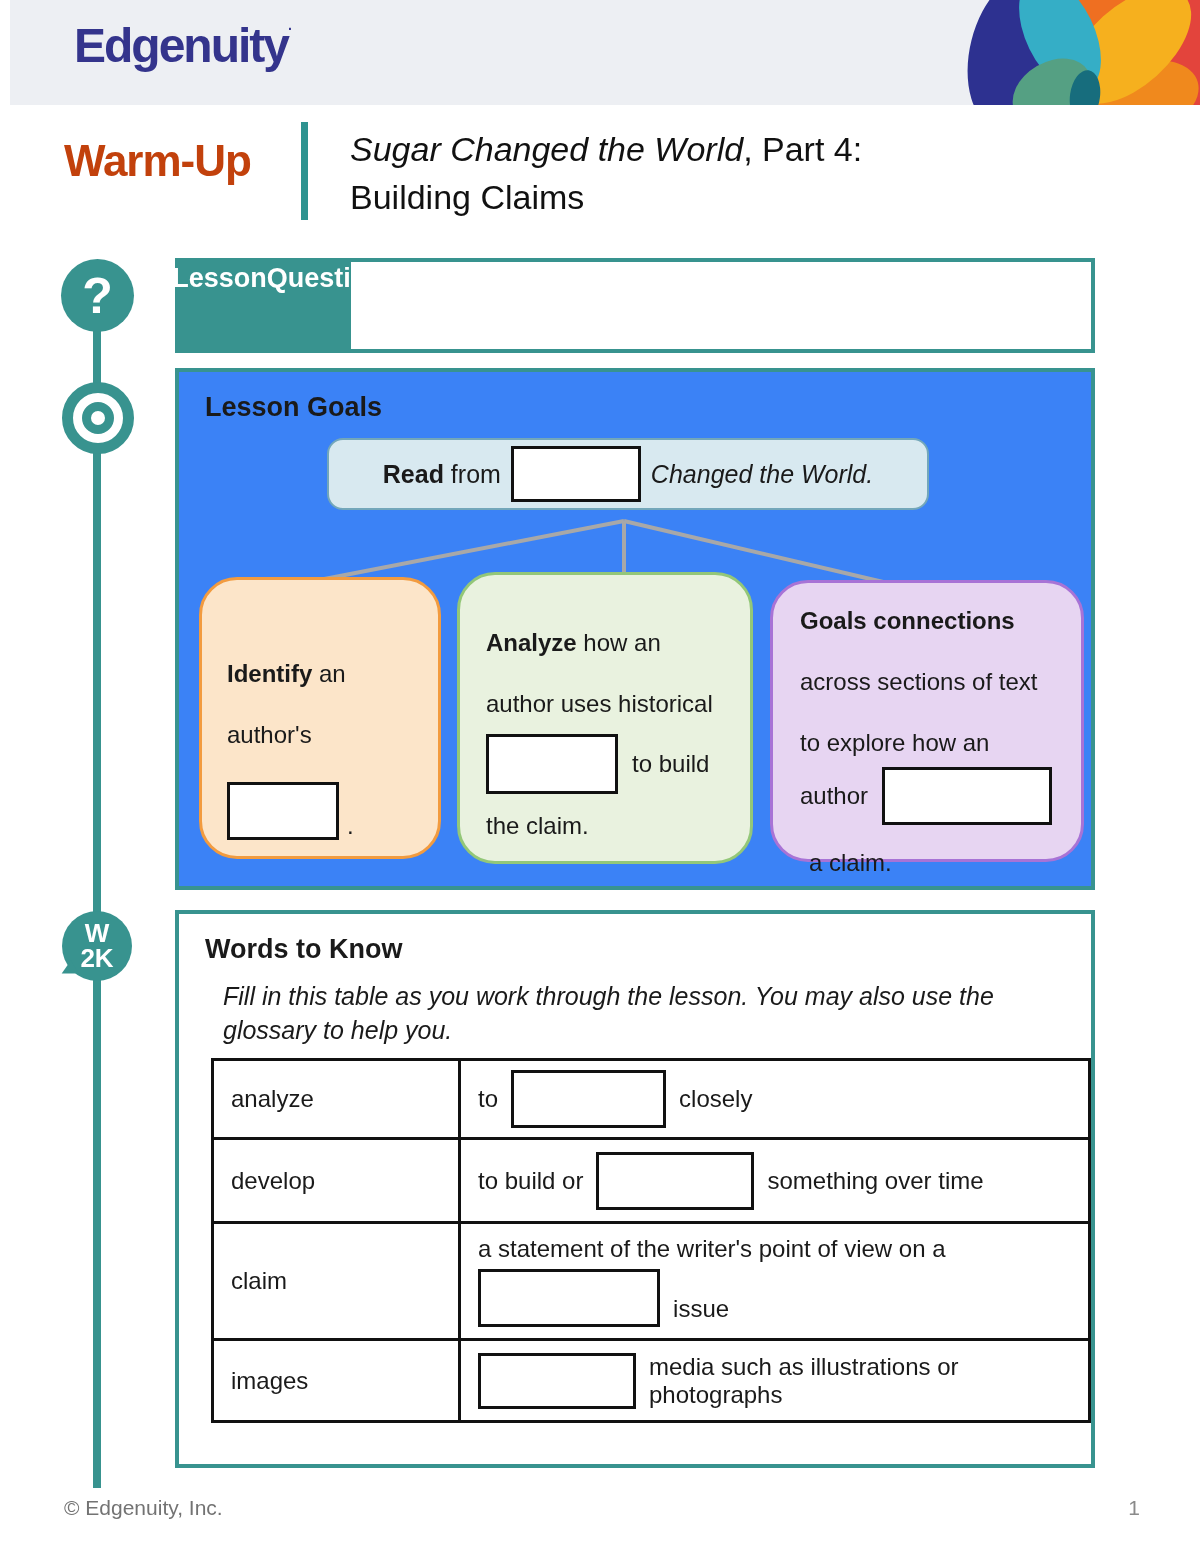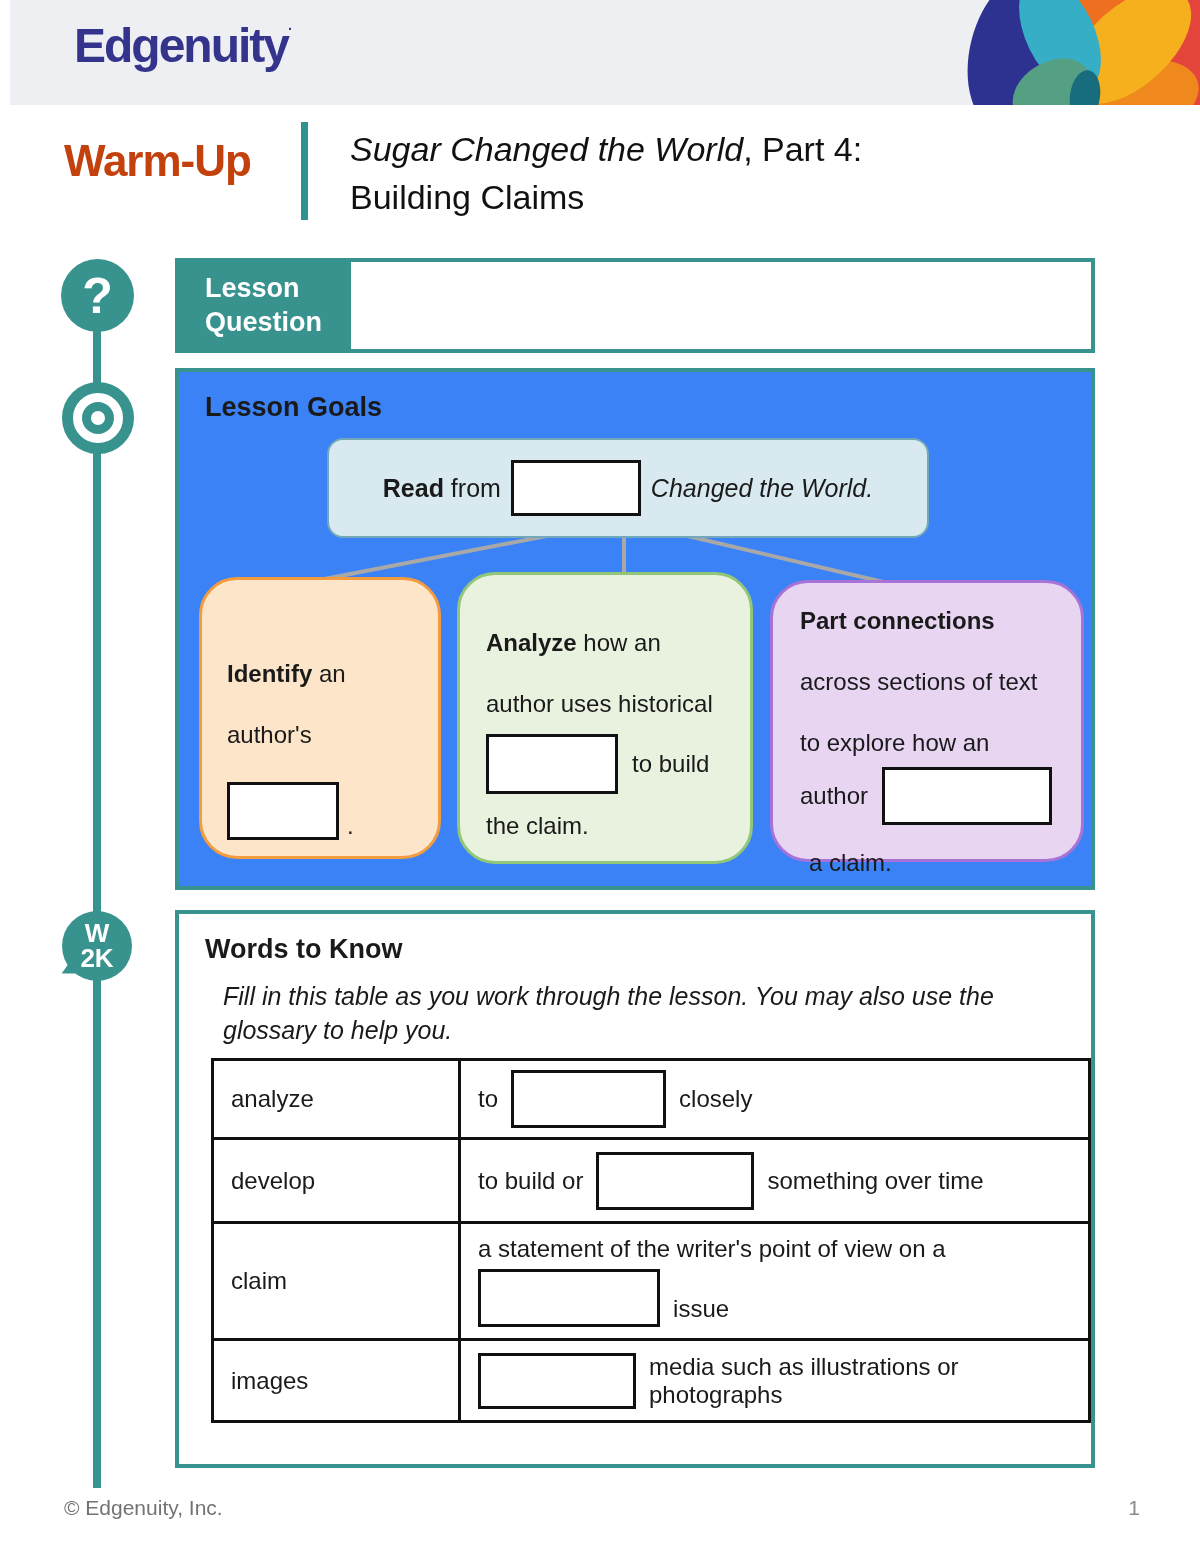--- a/index.html
+++ b/index.html
@@ -42,29 +42,29 @@
          align-items:center; justify-content:center; }
   .w2k-tail { position:absolute; left:3px; bottom:2px; width:0; height:0;
               border-left:14px solid #38938f; border-top:6px solid transparent;
               border-bottom:10px solid transparent; transform:rotate(35deg); }
 
   
   .lq-box { position:absolute; left:175px; top:258px; width:920px; height:95px;
             box-sizing:border-box; border:4px solid #38938f; background:#fff; }
   .lq-label { position:absolute; left:0; top:0; width:172px; height:100%;
               background:#38938f; color:#fff; font-size:27px; font-weight:bold;
-              line-height:1.25; display:flex; flex-direction:column; justify-content:center;
+              line-height:1.25; display:flex; justify-content:center;
               padding-left:26px; box-sizing:border-box; }
   .lq-answer { position:absolute; left:172px; top:0; right:0; bottom:0; background:#fff; }
 
   
   .goals-box { position:absolute; left:175px; top:368px; width:920px; height:522px;
                box-sizing:border-box; border:4px solid #38938f; background:#3b82f6; }
   .section-heading { position:absolute; left:26px; top:20px; font-size:27px; font-weight:bold; }
-  .read-box { position:absolute; left:148px; top:66px; width:602px; height:100px;
+  .read-box { position:absolute; left:148px; top:66px; width:602px; height:72px;
               box-sizing:border-box; background:#d8e9f0; border:2px solid #73a7ba;
               border-radius:16px; display:flex; align-items:center; justify-content:center;
               font-size:25px; gap:10px; }
   .connectors { position:absolute; left:0; top:0; pointer-events:none; }
   .goal { position:absolute; box-sizing:border-box; border-radius:38px; font-size:24px; }
   .goal-orange { left:20px; top:205px; width:242px; height:282px;
                  background:#fce5c9; border:3px solid #f29b3f; padding:80px 0 0 25px; }
   .goal-green  { left:278px; top:200px; width:296px; height:292px;
                  background:#e9f2df; border:3px solid #93c778; padding:54px 0 0 26px; }
   .goal-purple { left:591px; top:208px; width:314px; height:282px;
@@ -169,21 +169,21 @@
       <div class="line"><b>Analyze</b><span> how an</span></div>
       <div class="line" style="margin-bottom:16px;">author uses historical</div>
       <div class="row-flex" style="margin-bottom:18px;">
         <span class="blank" style="width:132px;height:60px;"></span>
         <span>to build</span>
       </div>
       <div class="line">the claim.</div>
     </div>
 
     <div class="goal goal-purple">
-      <div class="line"><b>Part connections</b></div>
+      <div class="line"><b>Goals connections</b></div>
       <div class="line">across sections of text</div>
       <div class="line" style="margin-bottom:10px;">to explore how an</div>
       <div class="row-flex" style="margin-bottom:24px;">
         <span>author</span>
         <span class="blank" style="width:170px;height:58px;"></span>
       </div>
       <div class="line" style="padding-left:9px;">a claim.</div>
     </div>
   </div>
 

